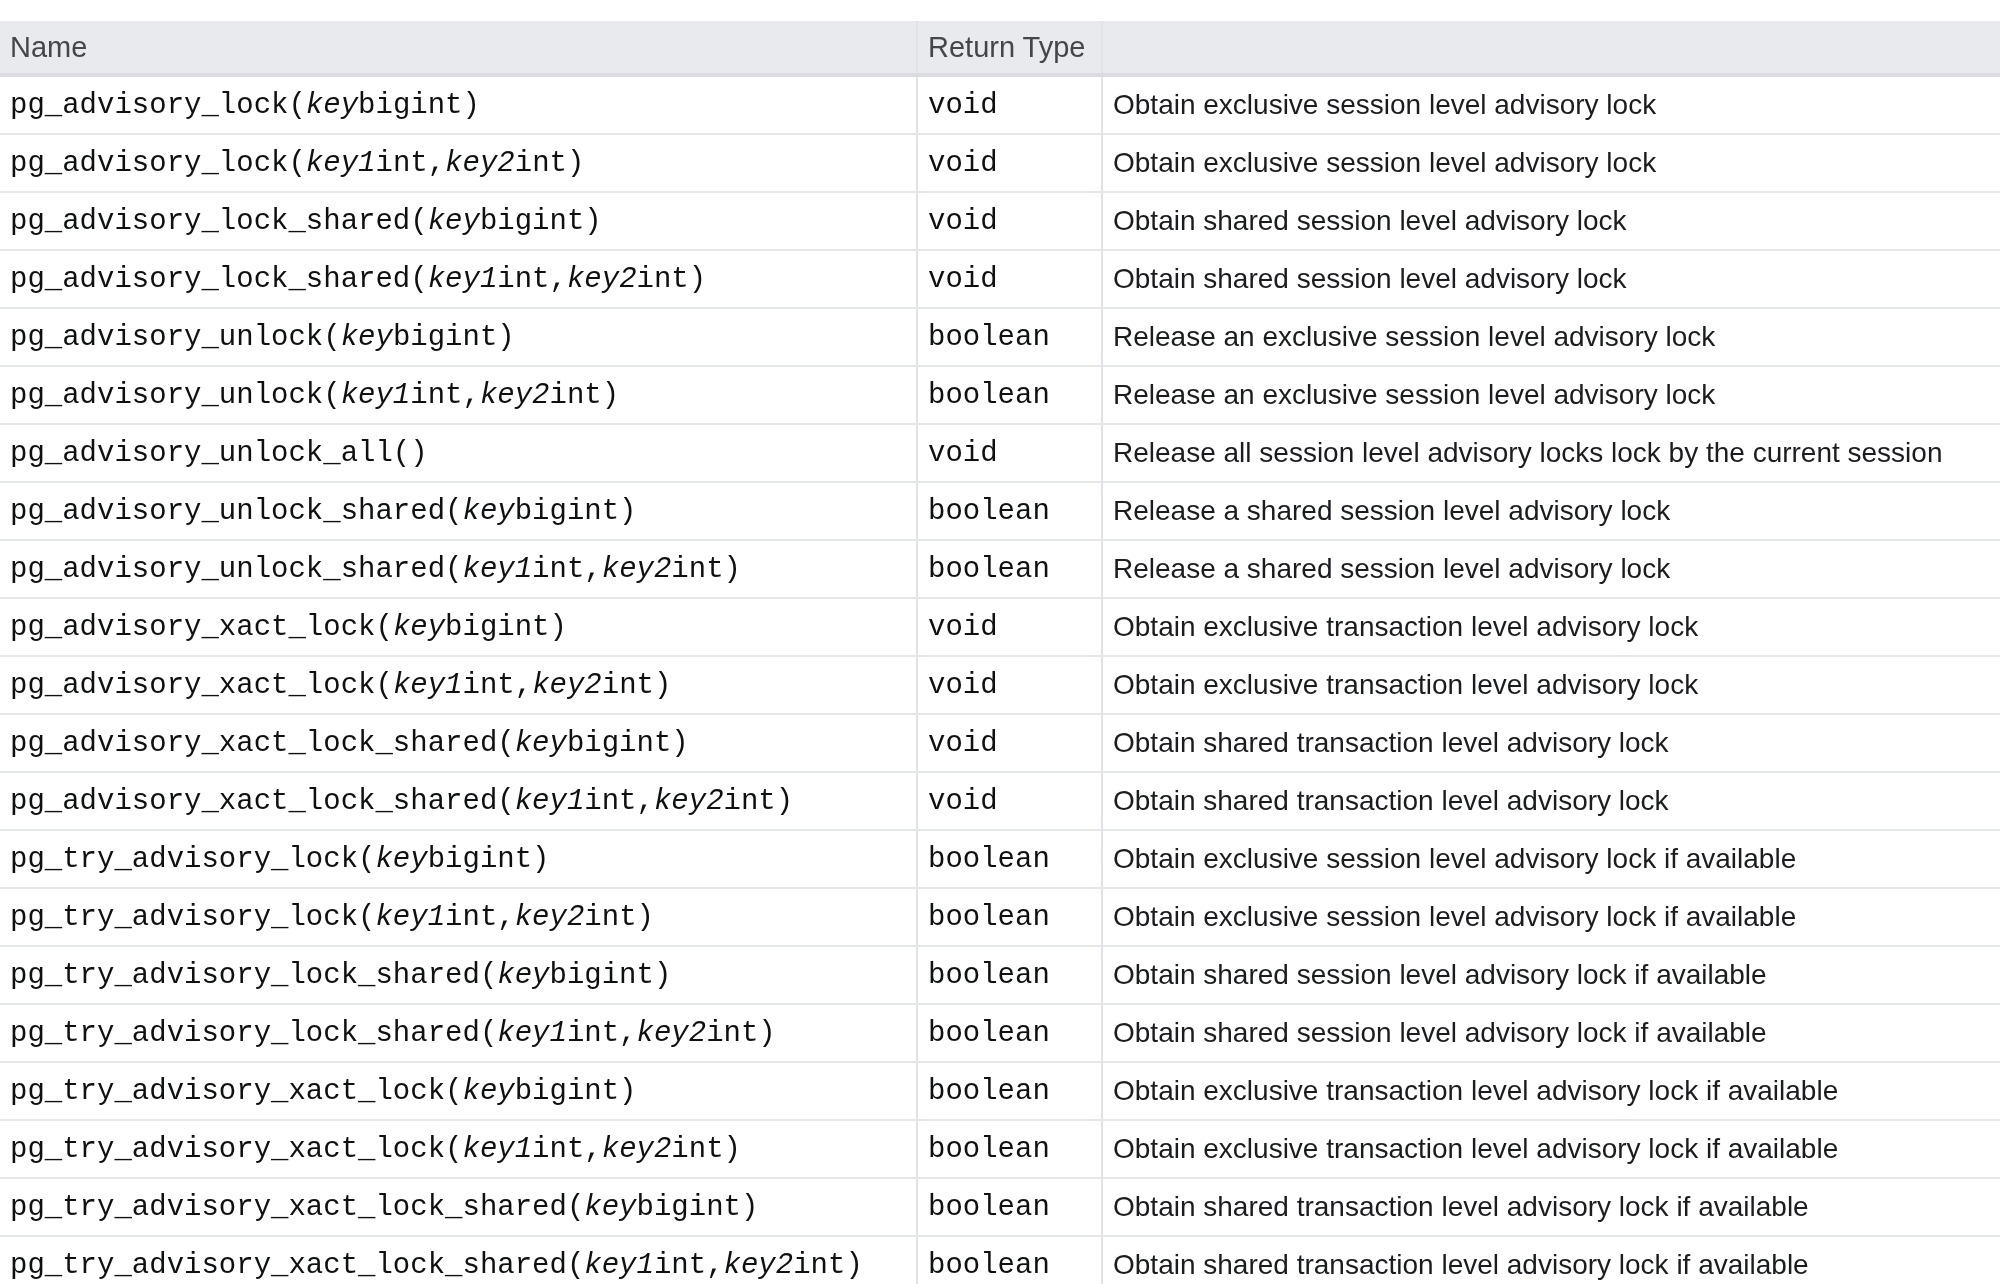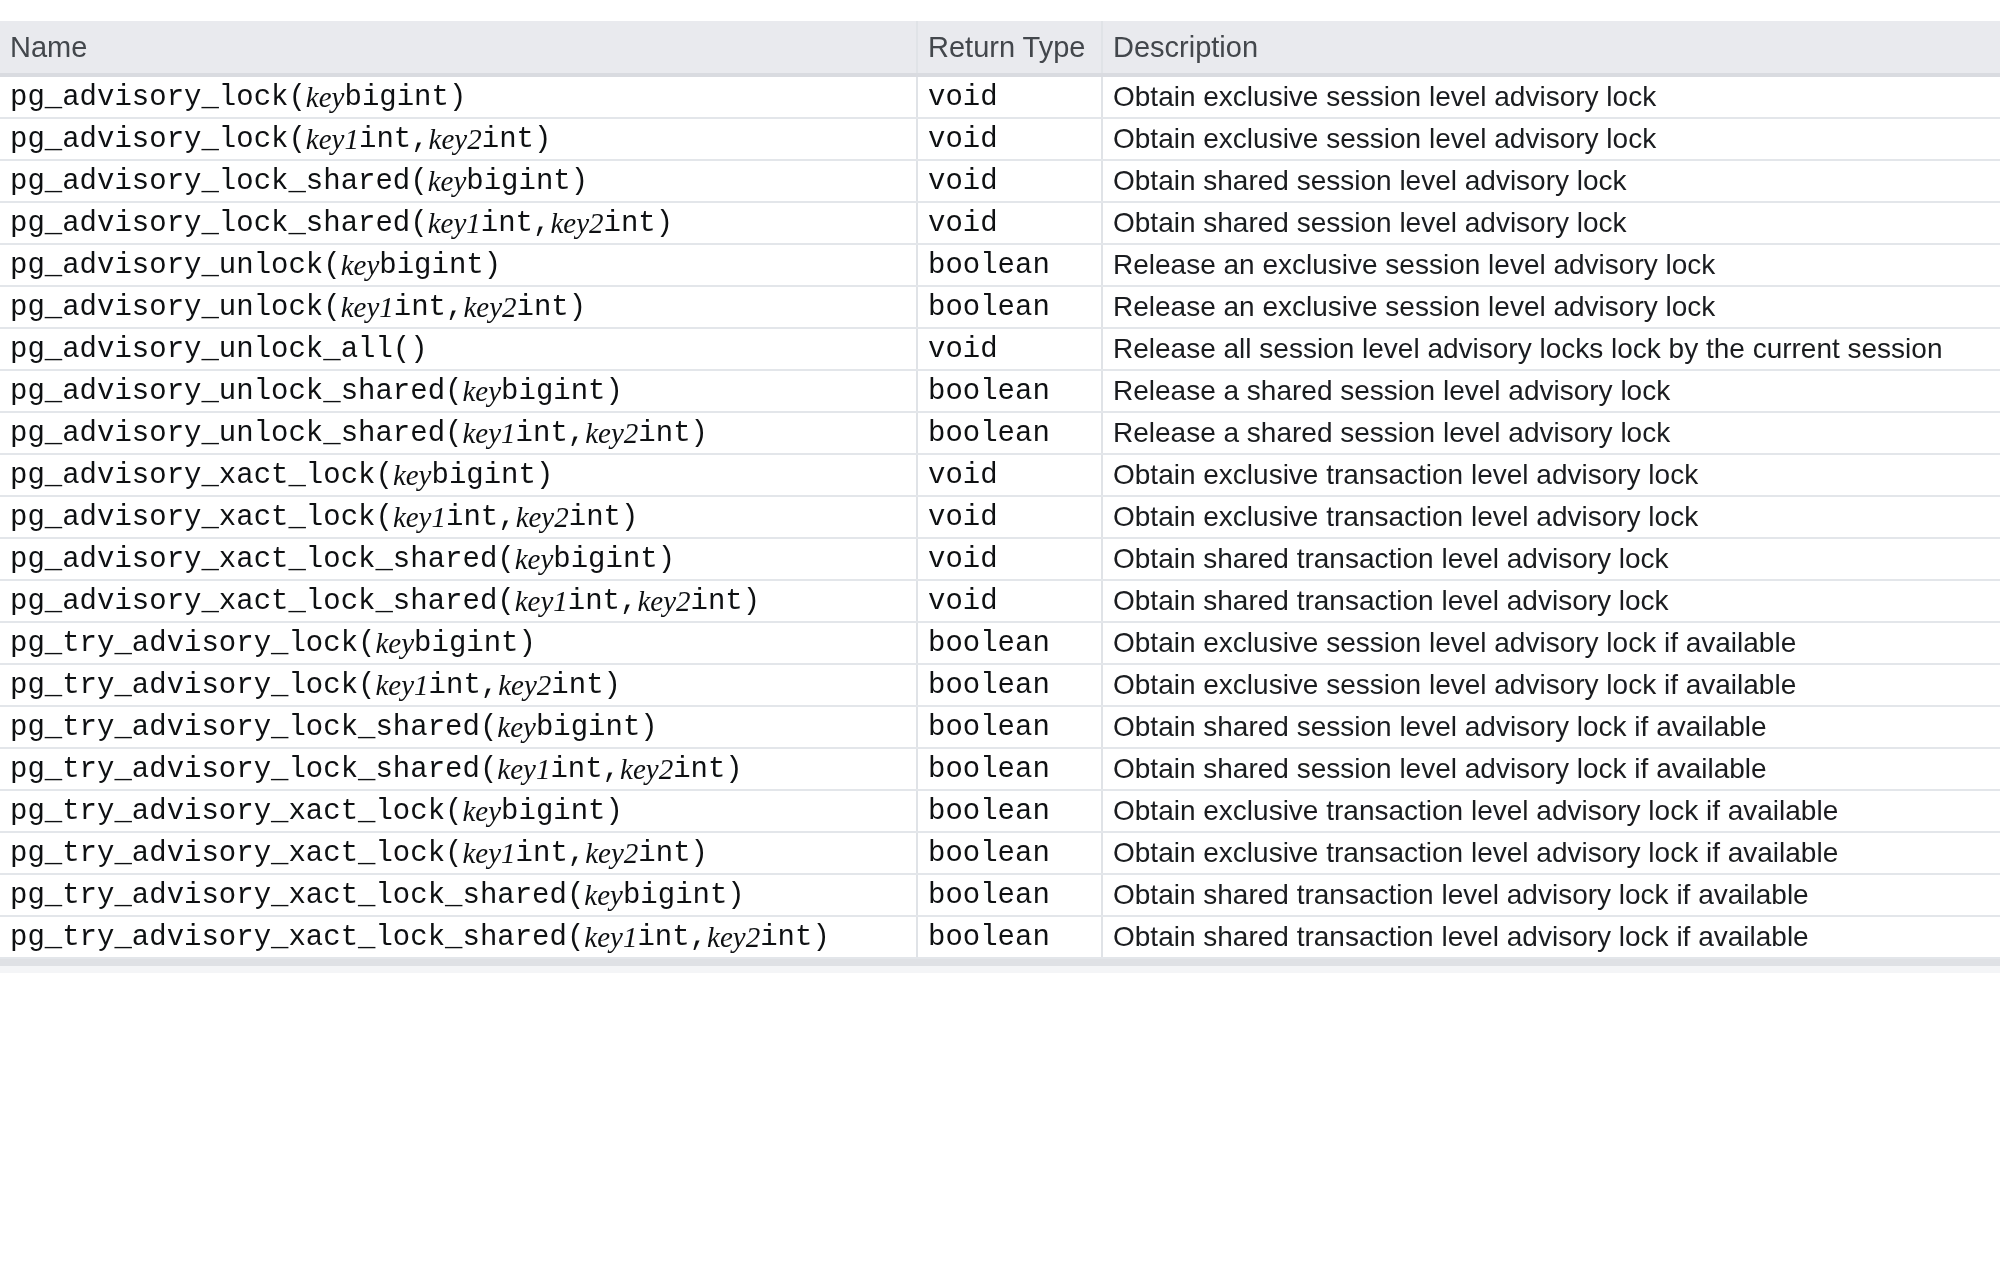--- a/index.html
+++ b/index.html
@@ -25,21 +25,21 @@
   .table { width: 2000px; }
   .header-row {
     display: flex;
     height: 56px;
     background: var(--header-bg);
     border-bottom: 4px solid var(--header-border);
     margin-top: 21px;
   }
   .row {
     display: flex;
-    height: 42px;
+    height: 58px;
     background: var(--row-bg);
     border-bottom: 2px solid var(--row-border);
     text-align: center;
   }
   .cell {
     display: flex;
     align-items: center;
     padding-left: 10px;
     white-space: nowrap;
     overflow: visible;
@@ -57,36 +57,35 @@
   .header-cell {
     font-size: 29px;
     color: var(--header-text);
     font-weight: 400;
   }
   .mono {
     font-family: "Liberation Mono", "DejaVu Sans Mono", monospace;
     font-size: 29px;
     color: var(--mono-text);
   }
-  .mono i { font-style: italic; font-family: Liberation Serif, serif; }
+  .mono i { font-style: italic; }
   .desc-text {
     font-size: 28px;
     color: var(--body-text);
   }
   .bottom-strip { width: 2000px; height: 7px; background: var(--bottom-strip); }
   .bottom-strip-light { width: 2000px; height: 7px; background: var(--bottom-strip-light); }
 </style>
 </head>
 <body>
 
 <div class="table">
   <div class="header-row">
     <div class="cell name-col header-cell">Name</div>
     <div class="cell type-col header-cell">Return Type</div>
-    <div class="cell desc-col header-cell">Description</div>
   </div>
 
   <div id="table-body">
       <div class="row">
         <div class="cell name-col mono">
           <span>pg_advisory_lock(</span>
           <i>key</i>
           <span> bigint)</span>
         </div>
         <div class="cell type-col mono">void</div>

